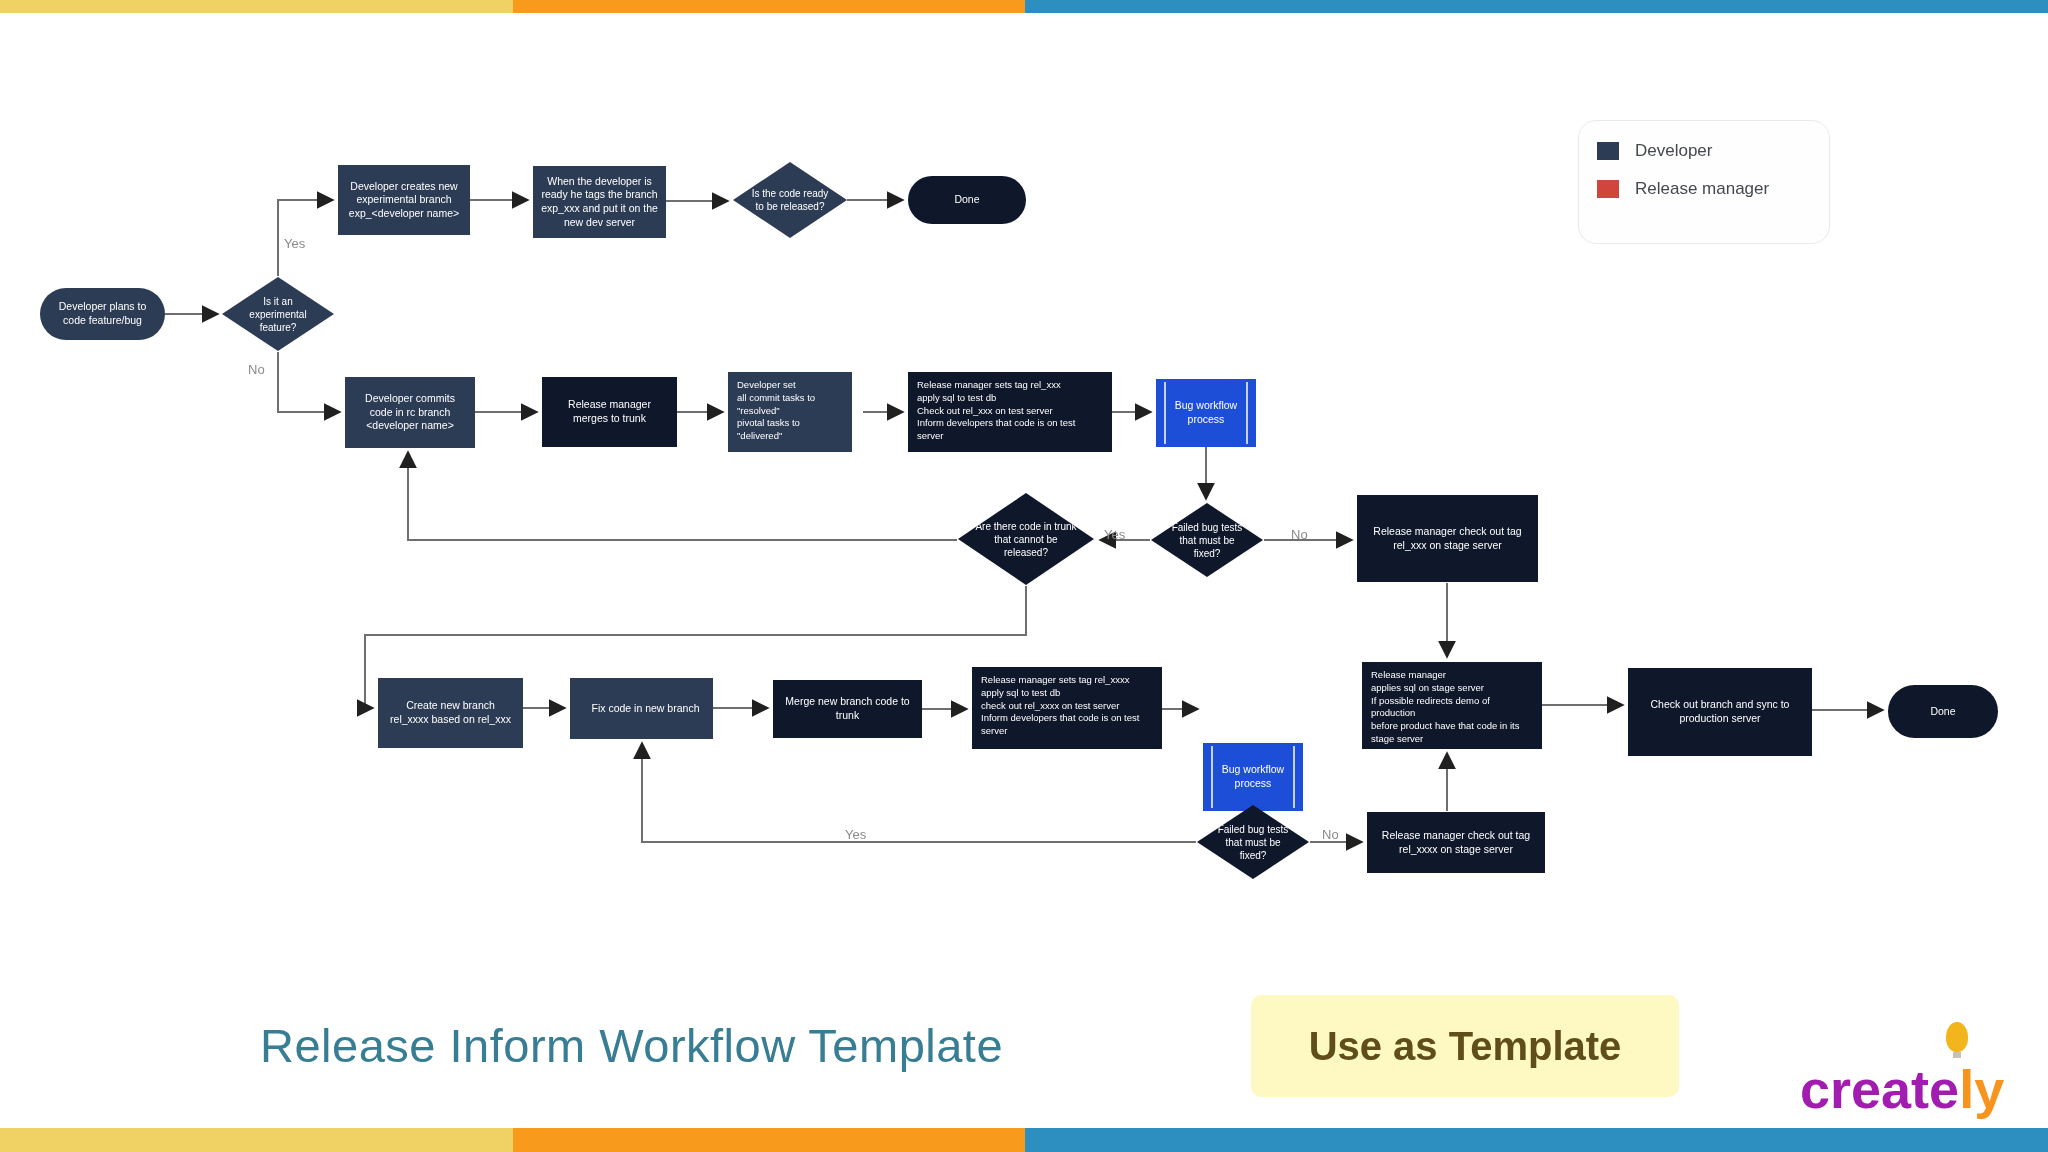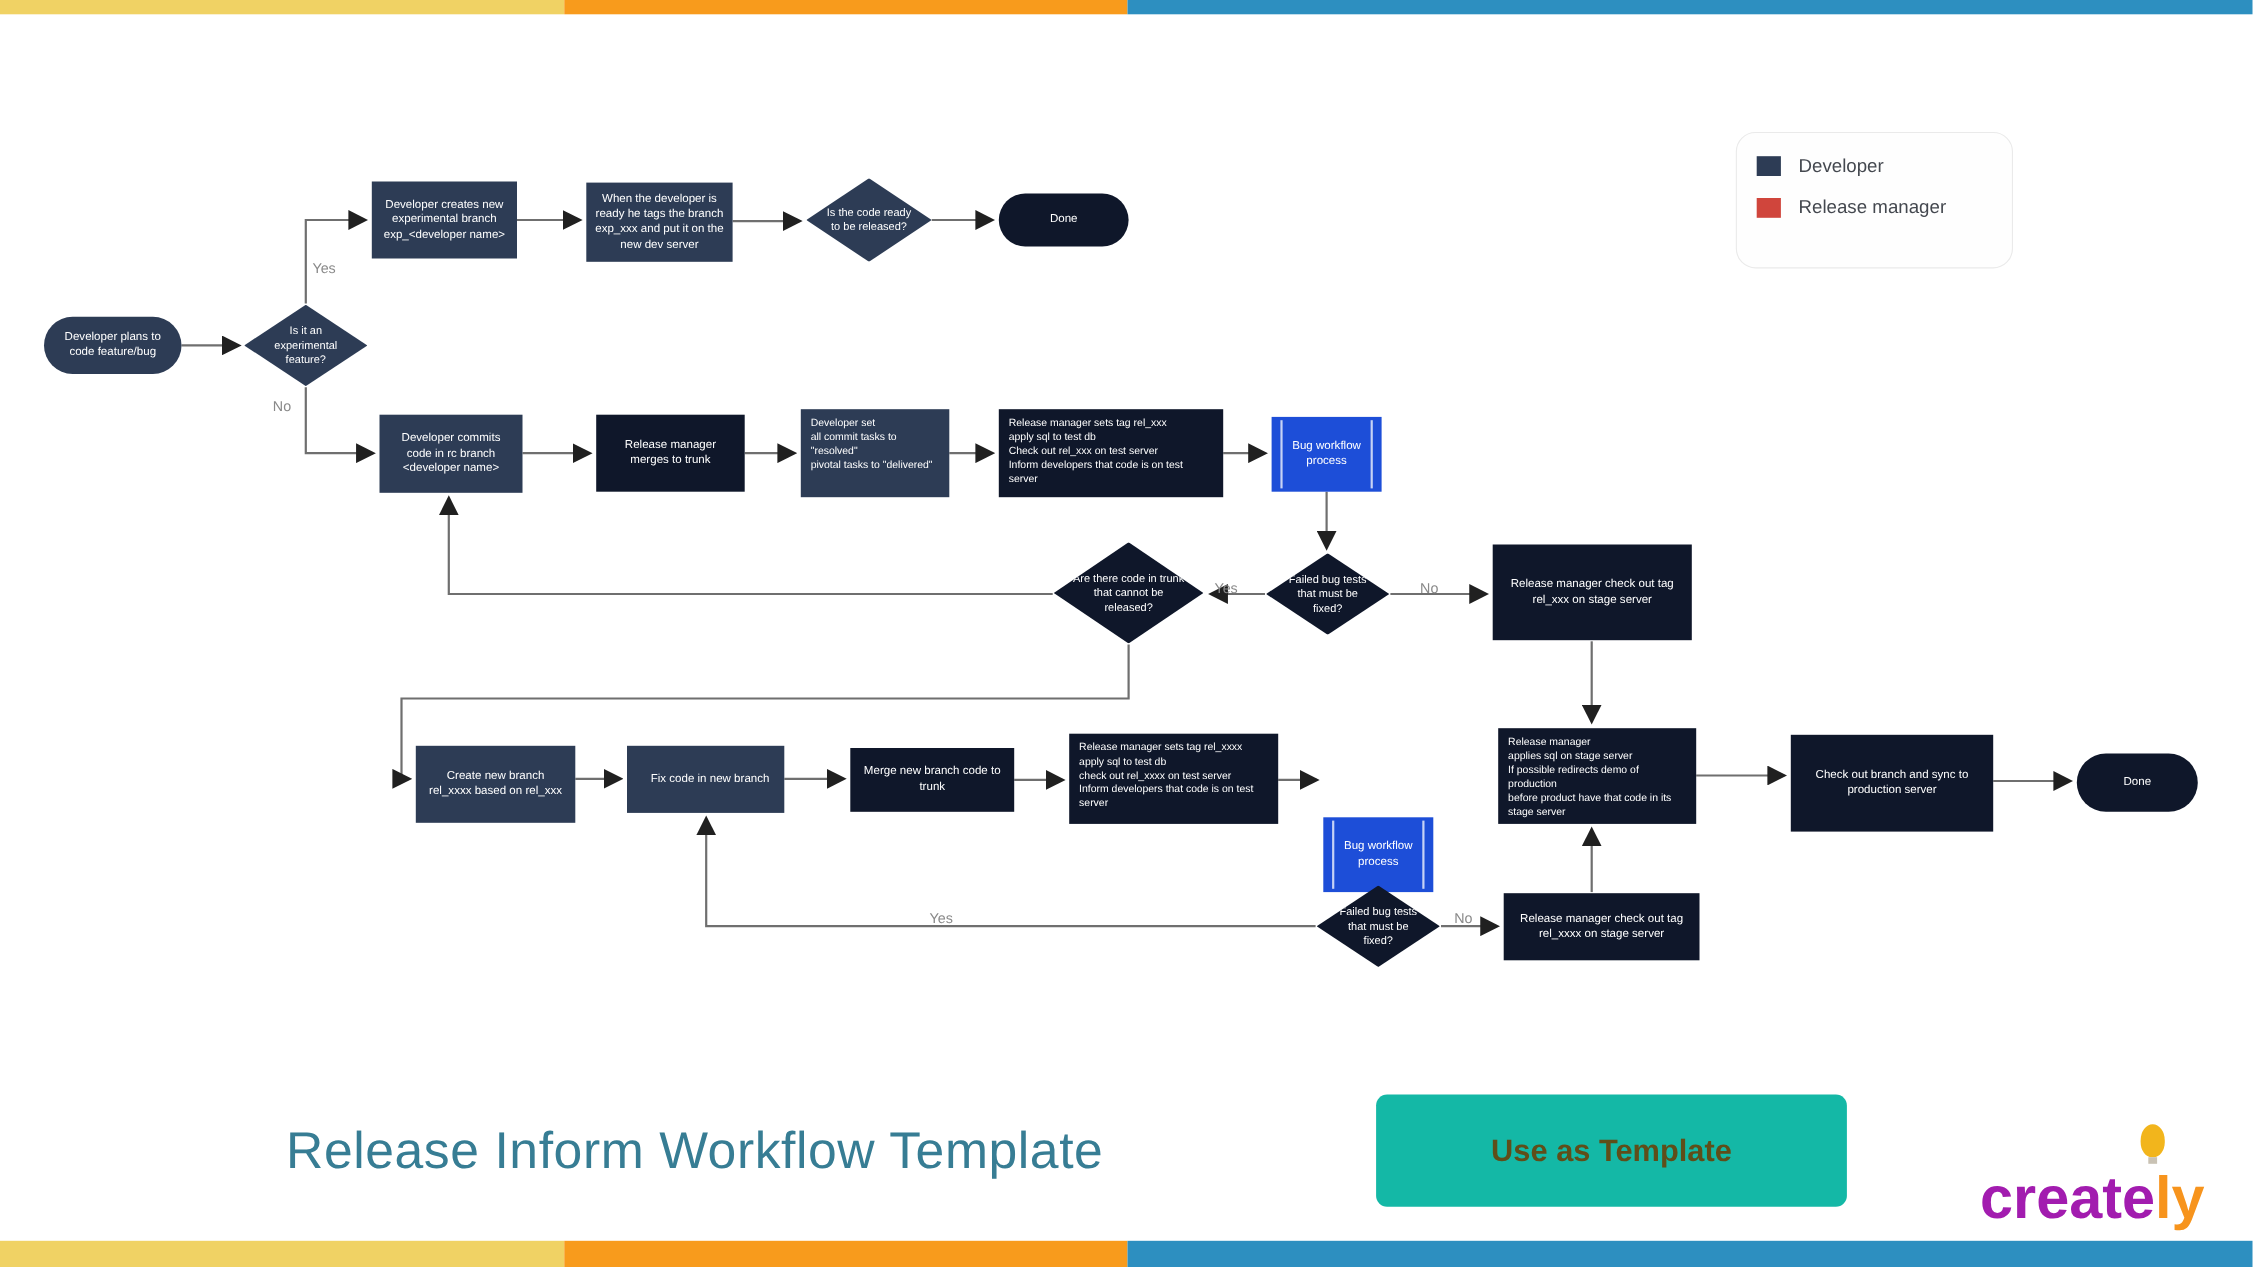--- a/index.html
+++ b/index.html
@@ -35,22 +35,22 @@
   .legend{position:absolute;left:1578px;top:120px;width:252px;height:124px;background:#fefefe;
           border:1px solid #eaeaea;border-radius:18px;box-sizing:border-box;padding:20px 0 0 18px;}
   .legend-item{display:flex;align-items:center;margin-bottom:18px;}
   .swatch{width:22px;height:18px;margin-right:16px;}
   .swatch-dev{background:#2d3c55;}
   .swatch-rm{background:#d0453c;}
   .legend-item span.lbl{color:#44484f;font-size:17px;}
   
   .page-title{position:absolute;left:260px;top:1018px;color:#377d94;font-size:47px;
               font-weight:400;letter-spacing:.5px;}
-  .cta{position:absolute;left:1251px;top:995px;width:428px;height:102px;background:#14b8a6;
-       border:none;border-radius:10px;color:#5f4e19;font-size:28px;font-weight:700;
+  .cta{position:absolute;left:1251px;top:995px;width:428px;height:102px;background:#fef9c3;
+       border:none;border-radius:10px;color:#5f4e19;font-size:40px;font-weight:700;
        font-family:"Liberation Sans",sans-serif;cursor:pointer;}
   .brand{position:absolute;left:1800px;top:1058px;font-size:54px;font-weight:700;cursor:pointer;}
   .brand .b1{color:#a21caf;}
   .brand .b2{color:#f7941d;}
   .bulb{position:absolute;left:1946px;top:1022px;width:22px;height:30px;background:#f2b51c;
         border-radius:50% 50% 46% 46%;}
   .bulb::after{content:"";position:absolute;left:7px;top:30px;width:8px;height:6px;background:#c9c2b4;}
 </style>
 </head>
 <body>
@@ -104,21 +104,21 @@
 
   <div class="node navy pill" style="left:40px;top:288px;width:125px;height:52px;">Developer plans to code feature/bug</div>
   <div class="node navy diamond" style="left:222px;top:277px;width:112px;height:74px;">Is it an experimental feature?</div>
   <div class="node navy" style="left:338px;top:165px;width:132px;height:70px;">Developer creates new experimental branch exp_&lt;developer name&gt;</div>
   <div class="node navy" style="left:533px;top:166px;width:133px;height:72px;">When the developer is ready he tags the branch exp_xxx and put it on the new dev server</div>
   <div class="node navy diamond" style="left:733px;top:162px;width:114px;height:76px;">Is the code ready to be released?</div>
   <div class="node red pill" style="left:908px;top:176px;width:118px;height:48px;">Done</div>
 
   <div class="node navy" style="left:345px;top:377px;width:130px;height:71px;">Developer commits code in rc branch &lt;developer name&gt;</div>
   <div class="node red" style="left:542px;top:377px;width:135px;height:70px;">Release manager merges to trunk</div>
-  <div class="node navy ml" style="left:728px;top:372px;width:135px;height:80px;">Developer set
+  <div class="node navy ml" style="left:728px;top:372px;width:124px;height:80px;">Developer set
 all commit tasks to "resolved"
 pivotal tasks to "delivered"</div>
   <div class="node red ml" style="left:908px;top:372px;width:204px;height:80px;">Release manager sets tag rel_xxx
 apply sql to test db
 Check out rel_xxx on test server
 Inform developers that code is on test server</div>
   <div class="node process" style="left:1156px;top:379px;width:100px;height:68px;">Bug workflow process</div>
 
   <div class="node red diamond" style="left:1151px;top:503px;width:112px;height:74px;">Failed bug tests that must be fixed?</div>
   <div class="node red diamond" style="left:958px;top:493px;width:136px;height:92px;">Are there code in trunk that cannot be released?</div>

